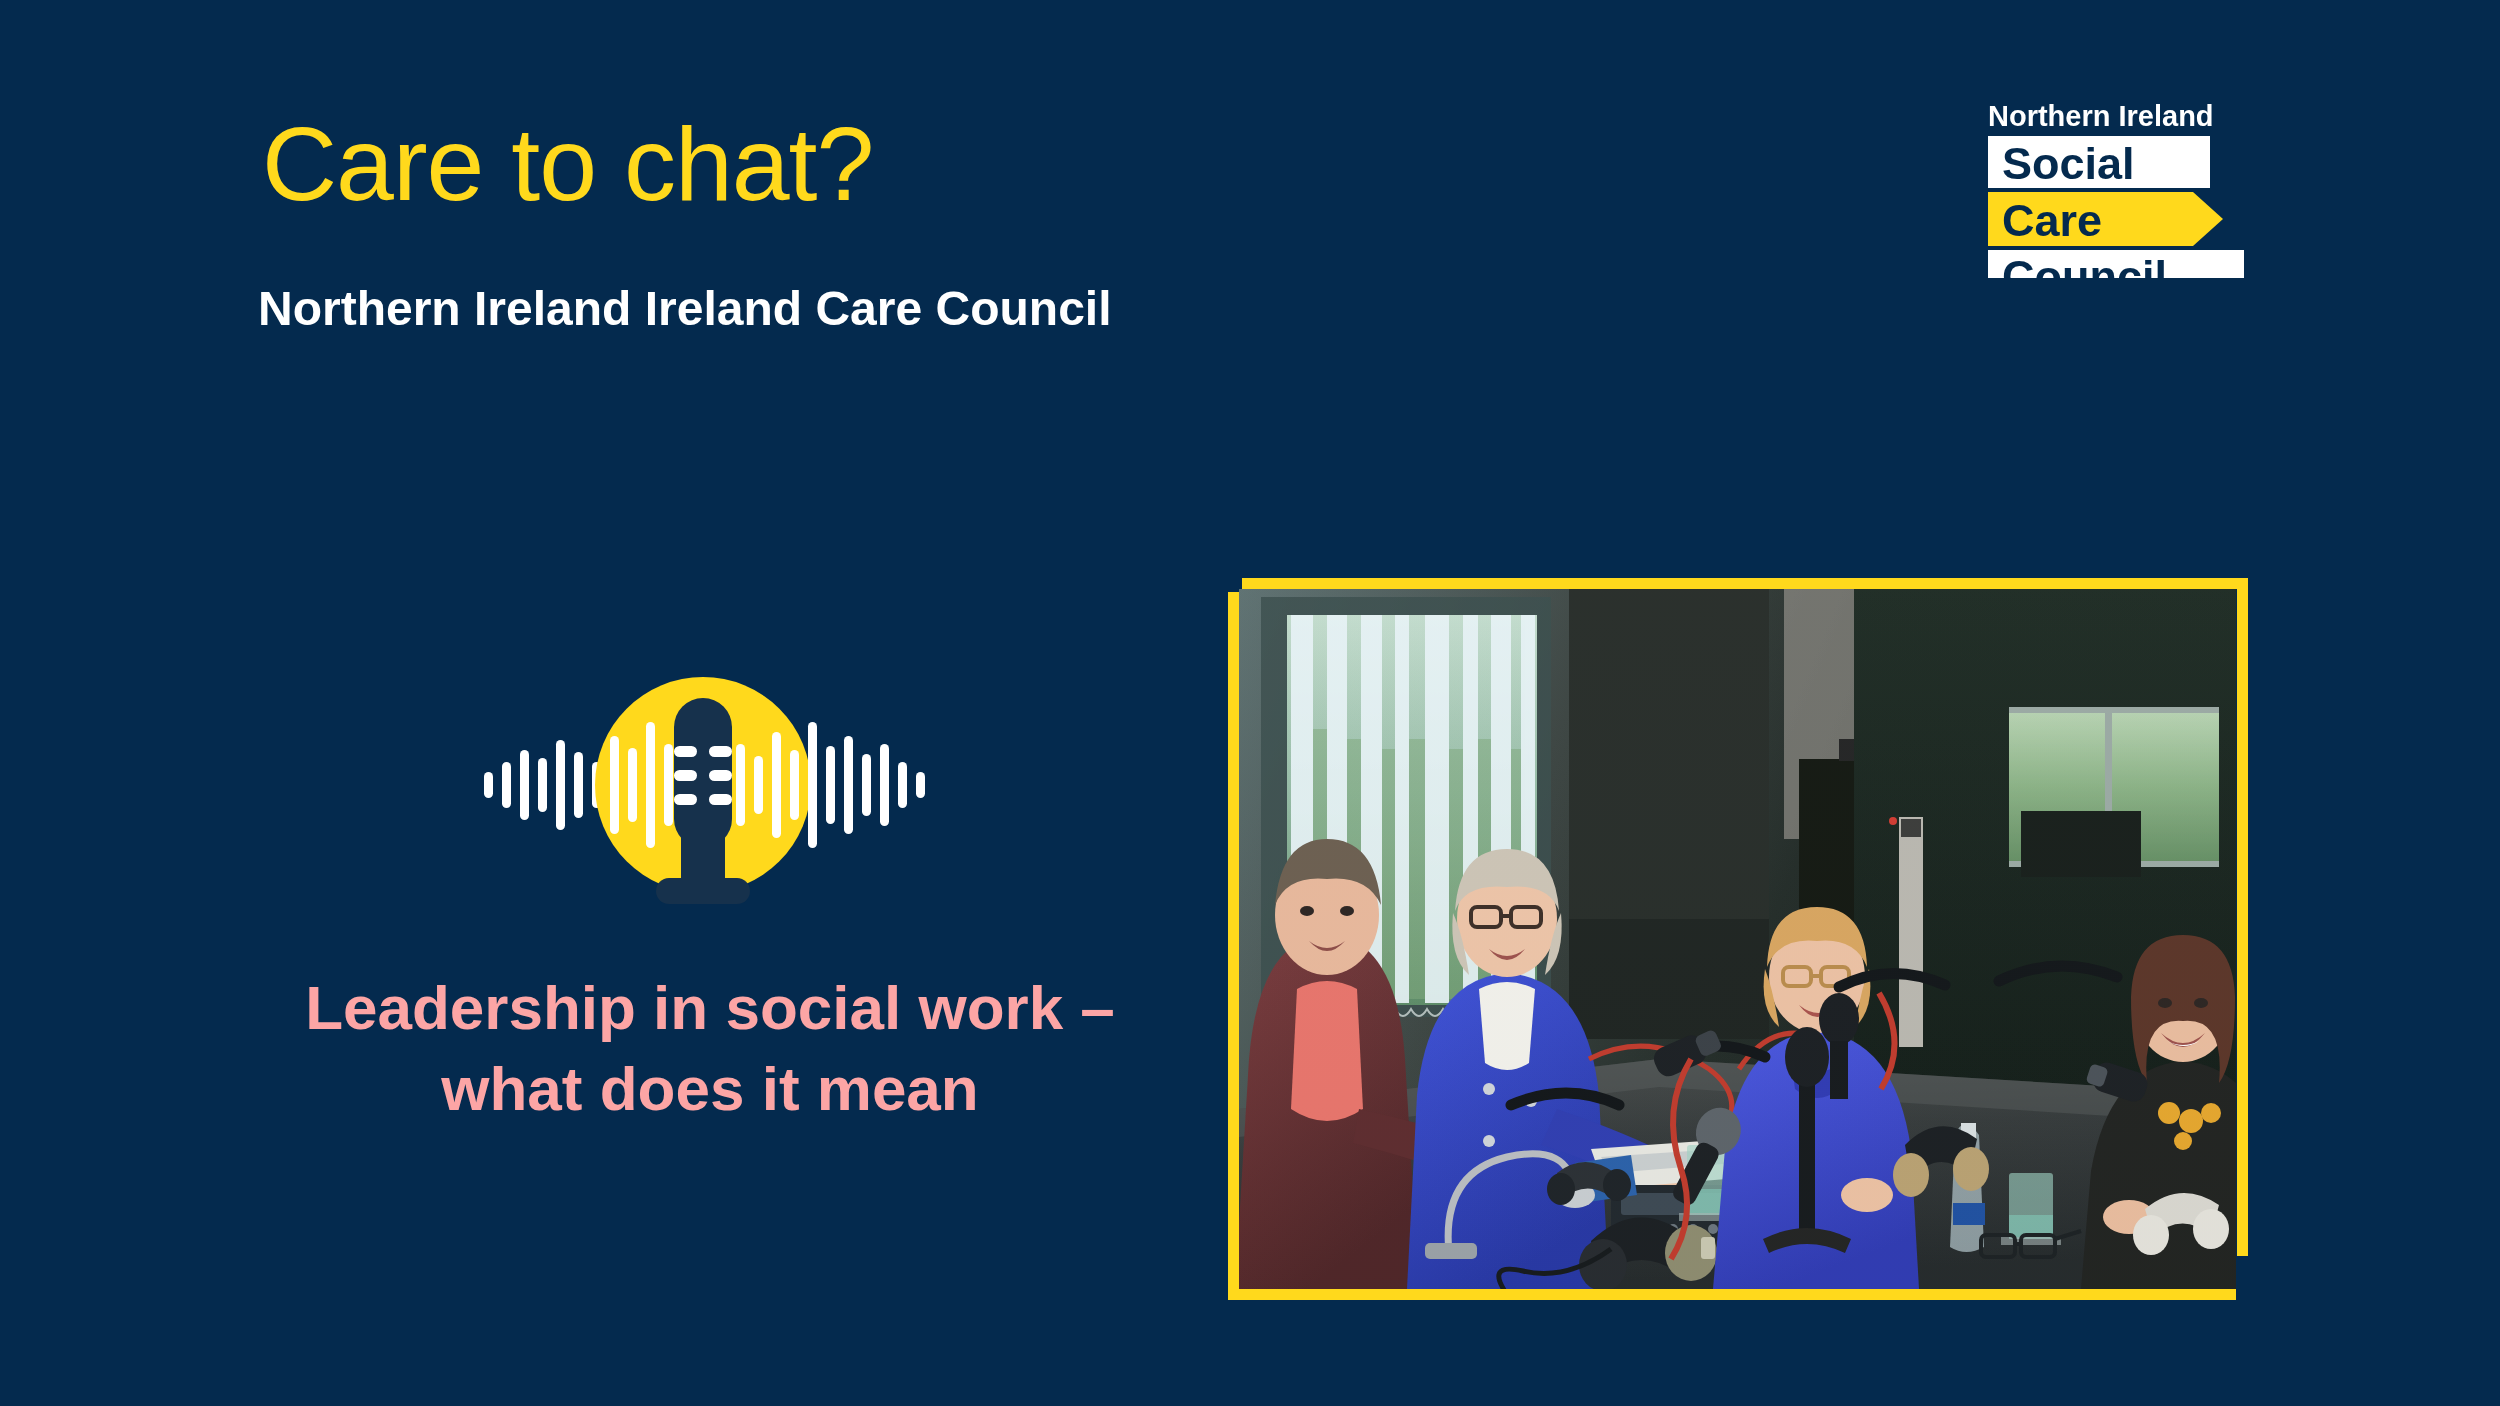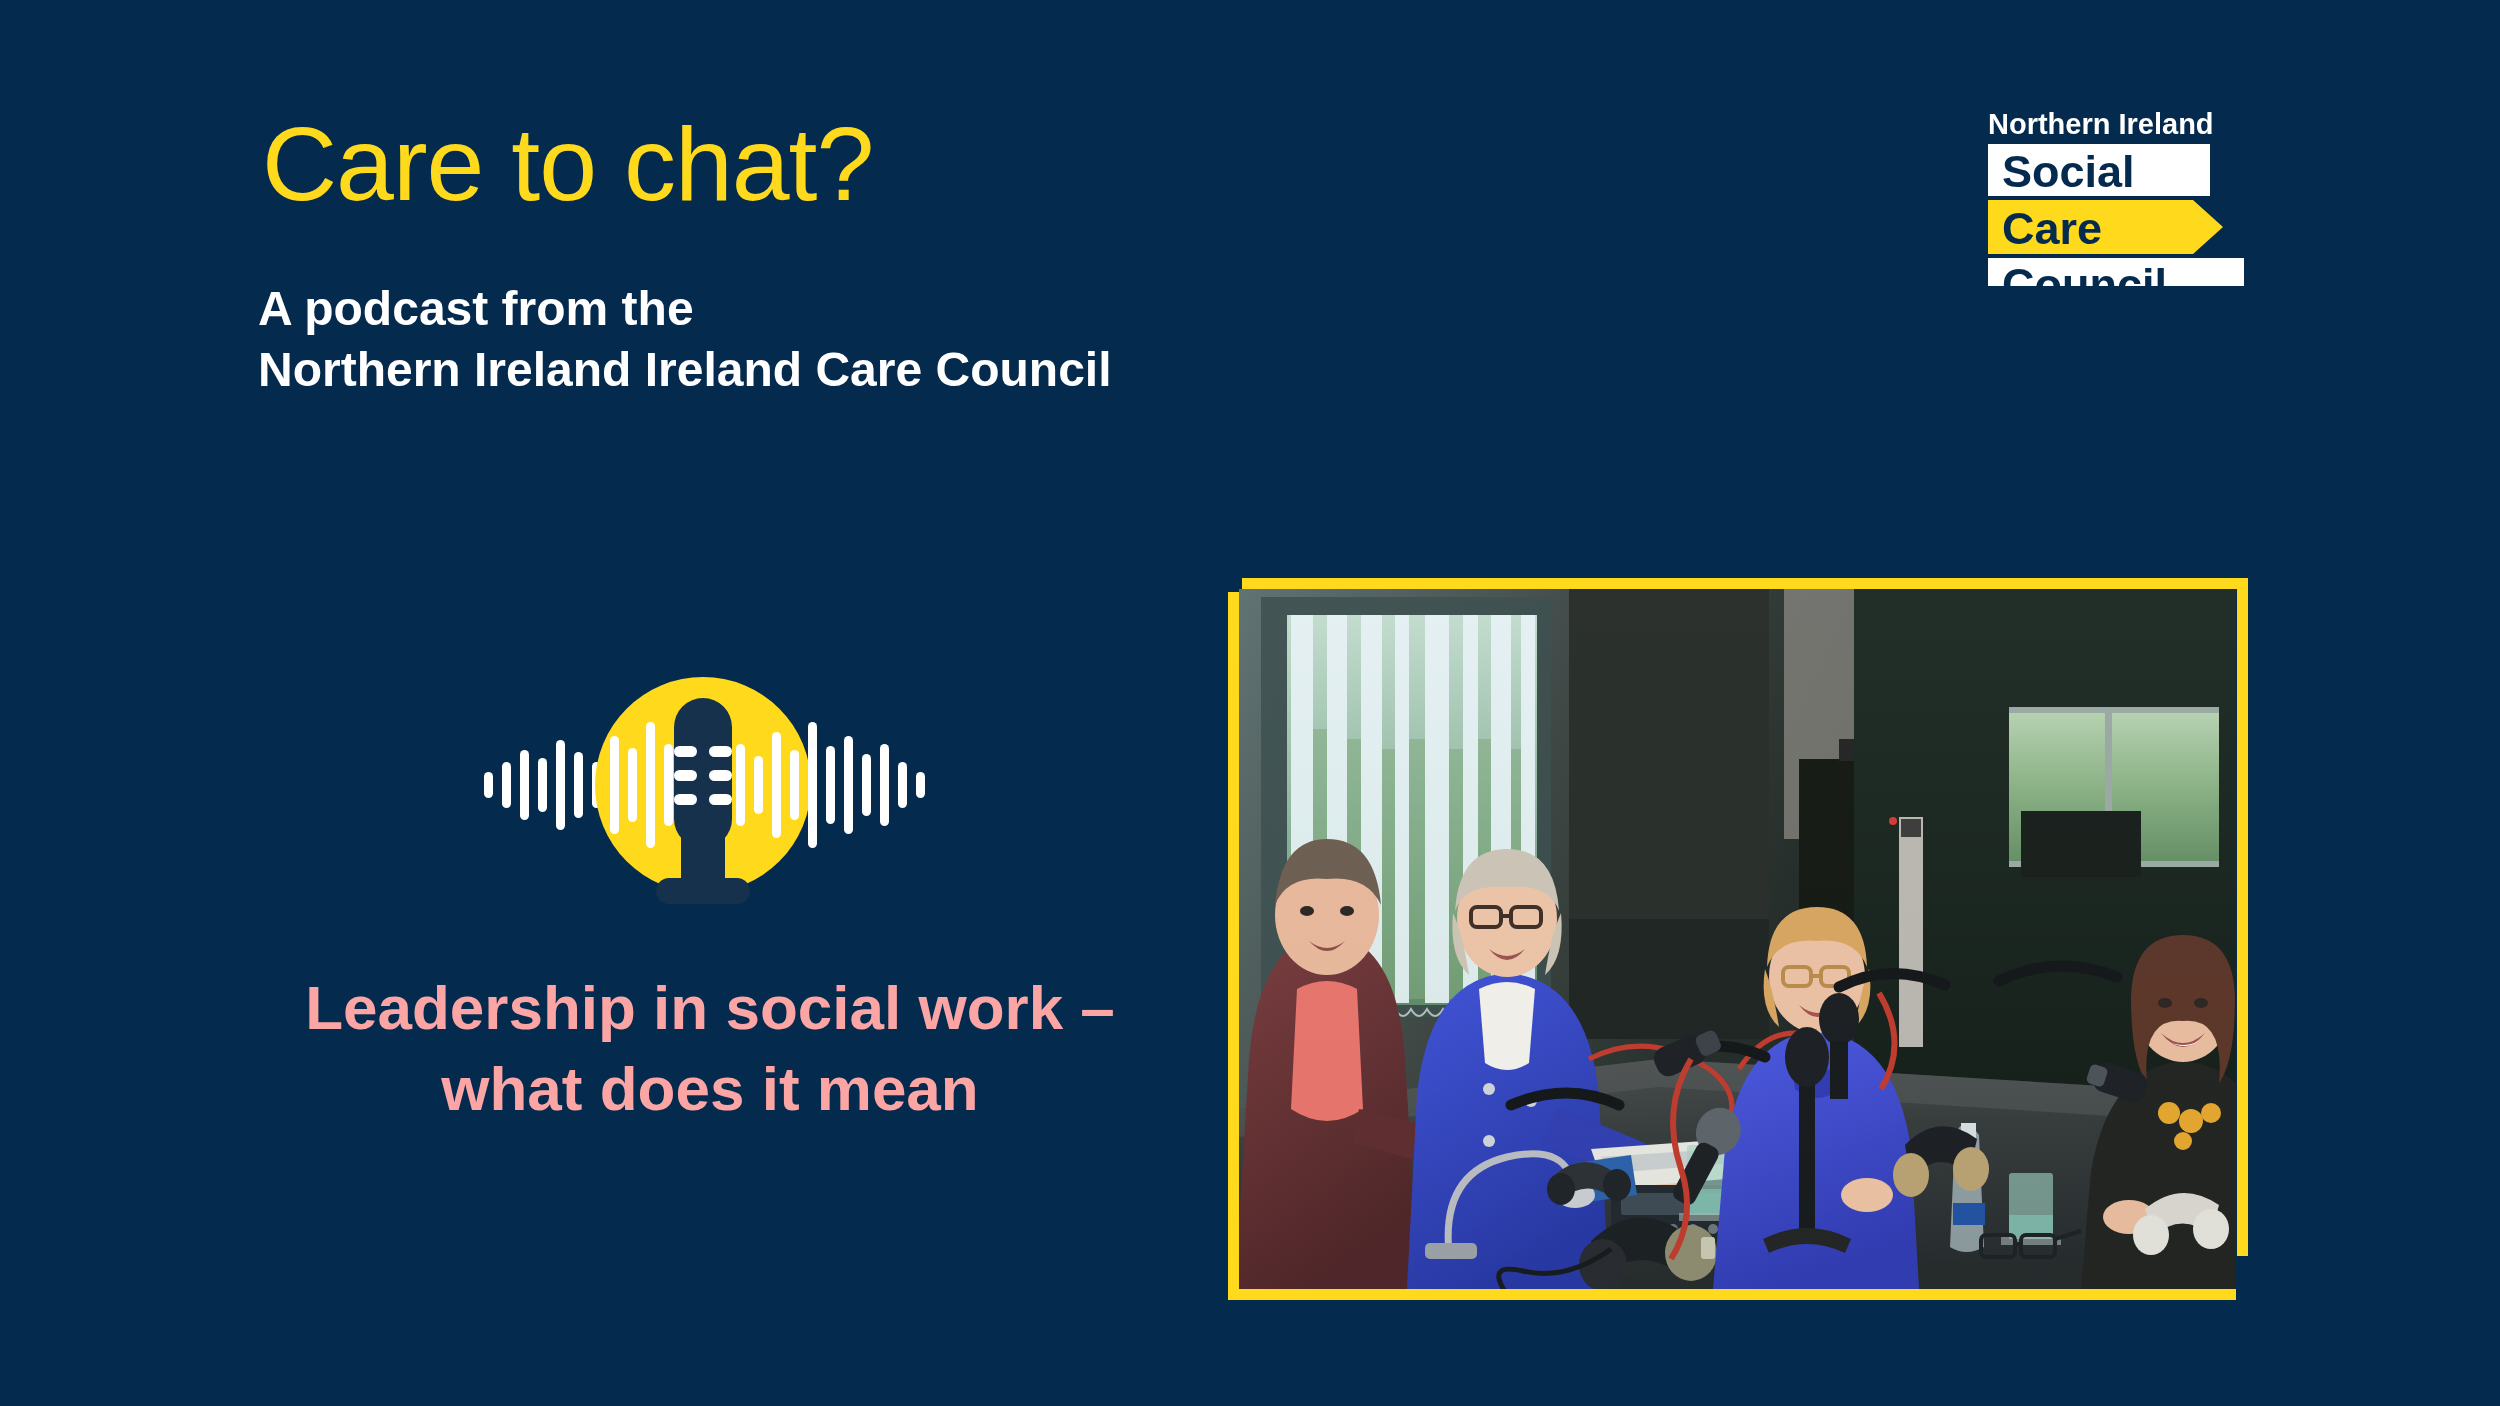--- a/index.html
+++ b/index.html
@@ -95,25 +95,24 @@
     background:#17201d;
   }
   .photo svg { display:block; width:100%; height:100%; }
 </style>
 </head>
 <body>
 
 <div class="headline">Care to chat?</div>
 
 <div class="subtitle">
-  <span class="line">A podcast from the</span>
   <span class="line">Northern Ireland Ireland Care Council</span>
 </div>
 
-<div style="position:absolute; left:1988px; top:108px; width:262px; height:178px;">
+<div style="position:absolute; left:1988px; top:100px; width:262px; height:178px;">
   <svg viewBox="0 0 262 178" xmlns="http://www.w3.org/2000/svg">
     <text x="0" y="26" font-family="Liberation Sans, sans-serif" font-size="29" font-weight="bold" fill="#ffffff">Northern Ireland</text>
 
     <rect x="0" y="36" width="222" height="52" fill="#ffffff"></rect>
     <text x="14" y="79" font-family="Liberation Sans, sans-serif" font-size="45" font-weight="bold" fill="#042a4e">Social</text>
 
     <path d="M0 92 L205 92 L235 119 L205 146 L0 146 Z" fill="#ffd91c"></path>
     <text x="14" y="136" font-family="Liberation Sans, sans-serif" font-size="45" font-weight="bold" fill="#042a4e">Care</text>
 
     <rect x="0" y="150" width="256" height="52" fill="#ffffff"></rect>

